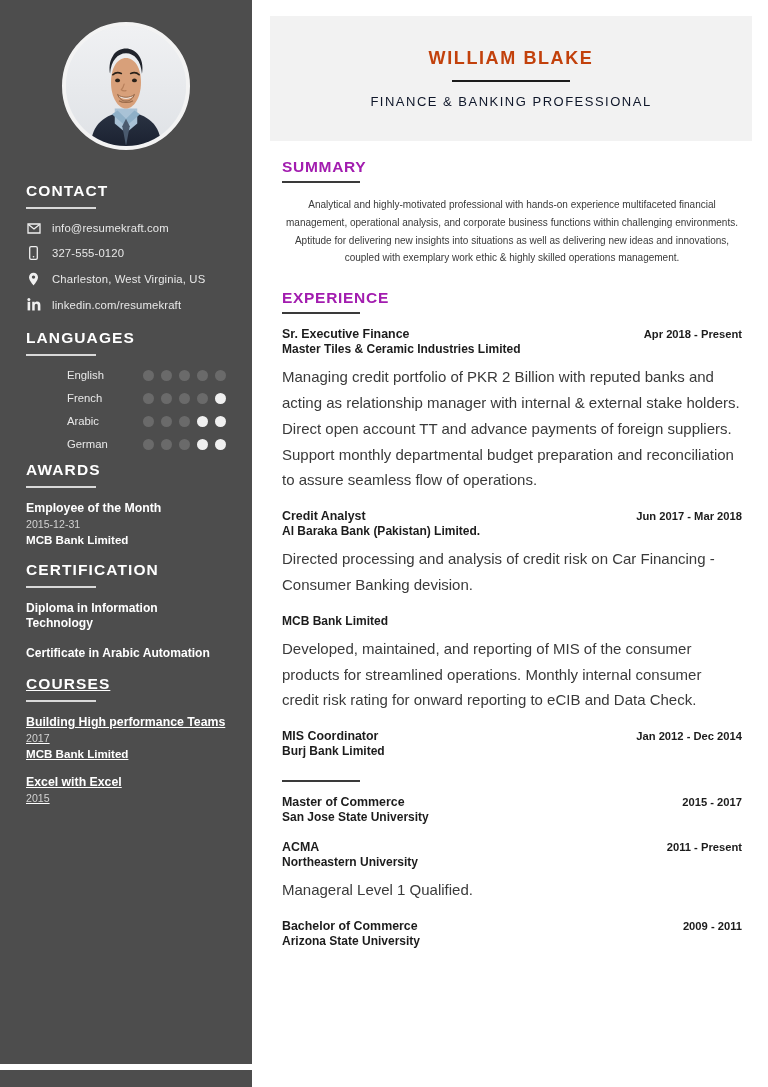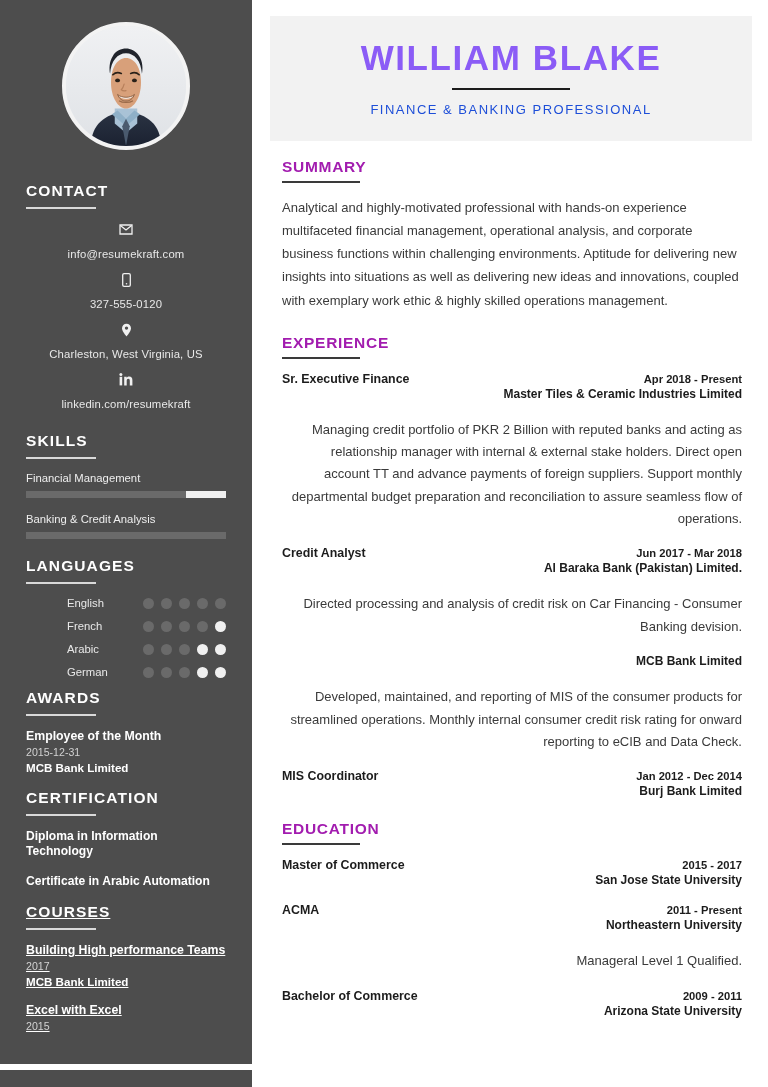--- a/index.html
+++ b/index.html
@@ -61,21 +61,20 @@
   }
 
   .contact-row {
     display: flex;
     align-items: center;
     gap: 11px;
     margin-bottom: 12px;
     font-size: 11.3px;
     color: #e8e8e8;
     letter-spacing: .15px;
-    flex-direction: column;
   }
   .c-icon { width: 15px; display:flex; align-items:center; justify-content:center; flex: 0 0 15px; }
   .c-icon svg { display:block; }
 
   .skill-item { margin-bottom: 15px; }
   .skill-label { font-size: 11.3px; color: #eeeeee; margin-bottom: 7px; }
   .skill-track {
     position: relative;
     height: 7px;
     background: #6a6a6a;
@@ -124,51 +123,51 @@
   }
   .name-block {
     position: absolute;
     left: 18px; top: 16px;
     width: 482px; height: 125px;
     background: #f2f2f2;
     display: flex; flex-direction: column;
     align-items: center; justify-content: center;
   }
   .name {
-    font-size: 35px; font-weight: 700;
-    letter-spacing: 1.6px; color: #8b5cf6;
+    font-size: 18px; font-weight: 700;
+    letter-spacing: 1.6px; color: #c2410c;
     line-height: 1;
   }
   .name-rule { width: 118px; height: 2px; background: #1c1c1c; margin: 13px 0 12px; }
   .role {
     font-size: 13px; letter-spacing: 1.5px;
-    color: #1d4ed8;
+    color: #0f172a;
   }
 
   .main-body { position: absolute; left: 30px; top: 158px; width: 460px; }
 
   .m-head {
     font-size: 15.5px; font-weight: 700;
     letter-spacing: .7px; color: #a21caf;
     margin-bottom: 5px;
   }
   .m-rule { width: 78px; height: 2px; background: #3a3a3a; margin-bottom: 13px; }
   .m-sec { margin-bottom: 22px; }
 
   .para {
-    font-size: 13px; color: #3a3a3a;
-    line-height: 1.78; text-align: left;
-  }
-
-  .job { margin-bottom: 16px; text-align: right; }
+    font-size: 10px; color: #3a3a3a;
+    line-height: 1.78; text-align: center;
+  }
+
+  .job { margin-bottom: 16px; }
   .job-top { display: flex; justify-content: space-between; align-items: baseline; }
   .job-title { font-size: 12.4px; font-weight: 700; color: #1c1c1c; }
   .job-date { font-size: 11.2px; font-weight: 700; color: #1c1c1c; white-space: nowrap; padding-left: 12px; }
   .job-org { font-size: 12px; font-weight: 700; color: #1c1c1c; margin-top: 1px; }
-  .job-desc { font-size: 13px; color: #3a3a3a; line-height: 1.72; margin-top: 18px; }
+  .job-desc { font-size: 15px; color: #3a3a3a; line-height: 1.72; margin-top: 8px; }
 </style>
 </head>
 <body>
 
 <div class="page">
 
   <aside class="sidebar">
 
     <div class="photo-wrap">
       <svg class="photo-svg" viewBox="0 0 128 128">
@@ -239,40 +238,20 @@
           <svg width="14" height="13" viewBox="0 0 14 13">
               <rect x="0.6" y="3.8" width="2.6" height="8.6" fill="#f0f0f0"></rect>
               <circle cx="1.9" cy="1.5" r="1.5" fill="#f0f0f0"></circle>
               <path d="M5.2 3.8h2.5v1.2c.5-.9 1.5-1.4 2.6-1.4 2 0 3.1 1.2 3.1 3.6v5.2h-2.6V7.8c0-1.3-.5-2-1.5-2s-1.6.7-1.6 2v4.6H5.2z" fill="#f0f0f0"></path>
             </svg>
         </span>
         <span>linkedin.com/resumekraft</span>
       </div>
     </section>
 
-    <section class="sb-sec" style="margin-top:22px;">
-      <h2 class="sb-head">SKILLS</h2>
-      <div class="sb-rule"></div>
-
-      <div class="skill-item">
-        <div class="skill-label">Financial Management</div>
-        <div class="skill-track">
-          <div class="skill-fill" id="sk0f" style="width: 80%;"></div>
-          <div class="skill-rest" id="sk0r" style="left: 80%; width: 20%;"></div>
-        </div>
-      </div>
-
-      <div class="skill-item">
-        <div class="skill-label">Banking &amp; Credit Analysis</div>
-        <div class="skill-track">
-          <div class="skill-fill" id="sk1f" style="width: 100%;"></div>
-          <div class="skill-rest" id="sk1r" style="left: 100%; width: 0%;"></div>
-        </div>
-      </div>
-    </section>
 
     <section class="sb-sec" style="margin-top:18px;">
       <h2 class="sb-head">LANGUAGES</h2>
       <div class="sb-rule"></div>
       <div id="lang-list">
           <div class="lang-row">
             <div class="lang-name">English</div>
             <div class="dots">
               <span class="dot"></span>
               <span class="dot"></span>
@@ -392,21 +371,20 @@
               <div class="job-top">
                 <div class="job-title">MIS Coordinator</div>
                 <div class="job-date">Jan 2012 - Dec 2014</div>
               </div>
               <div class="job-org">Burj Bank Limited</div>
             </div>
           </div>
       </section>
 
       <section class="m-sec">
-        <h2 class="m-head">EDUCATION</h2>
         <div class="m-rule"></div>
         <div id="edu-list">
             <div class="job">
               <div class="job-top">
                 <div class="job-title">Master of Commerce</div>
                 <div class="job-date">2015 - 2017</div>
               </div>
               <div class="job-org">San Jose State University</div>
             </div>
             <div class="job">

